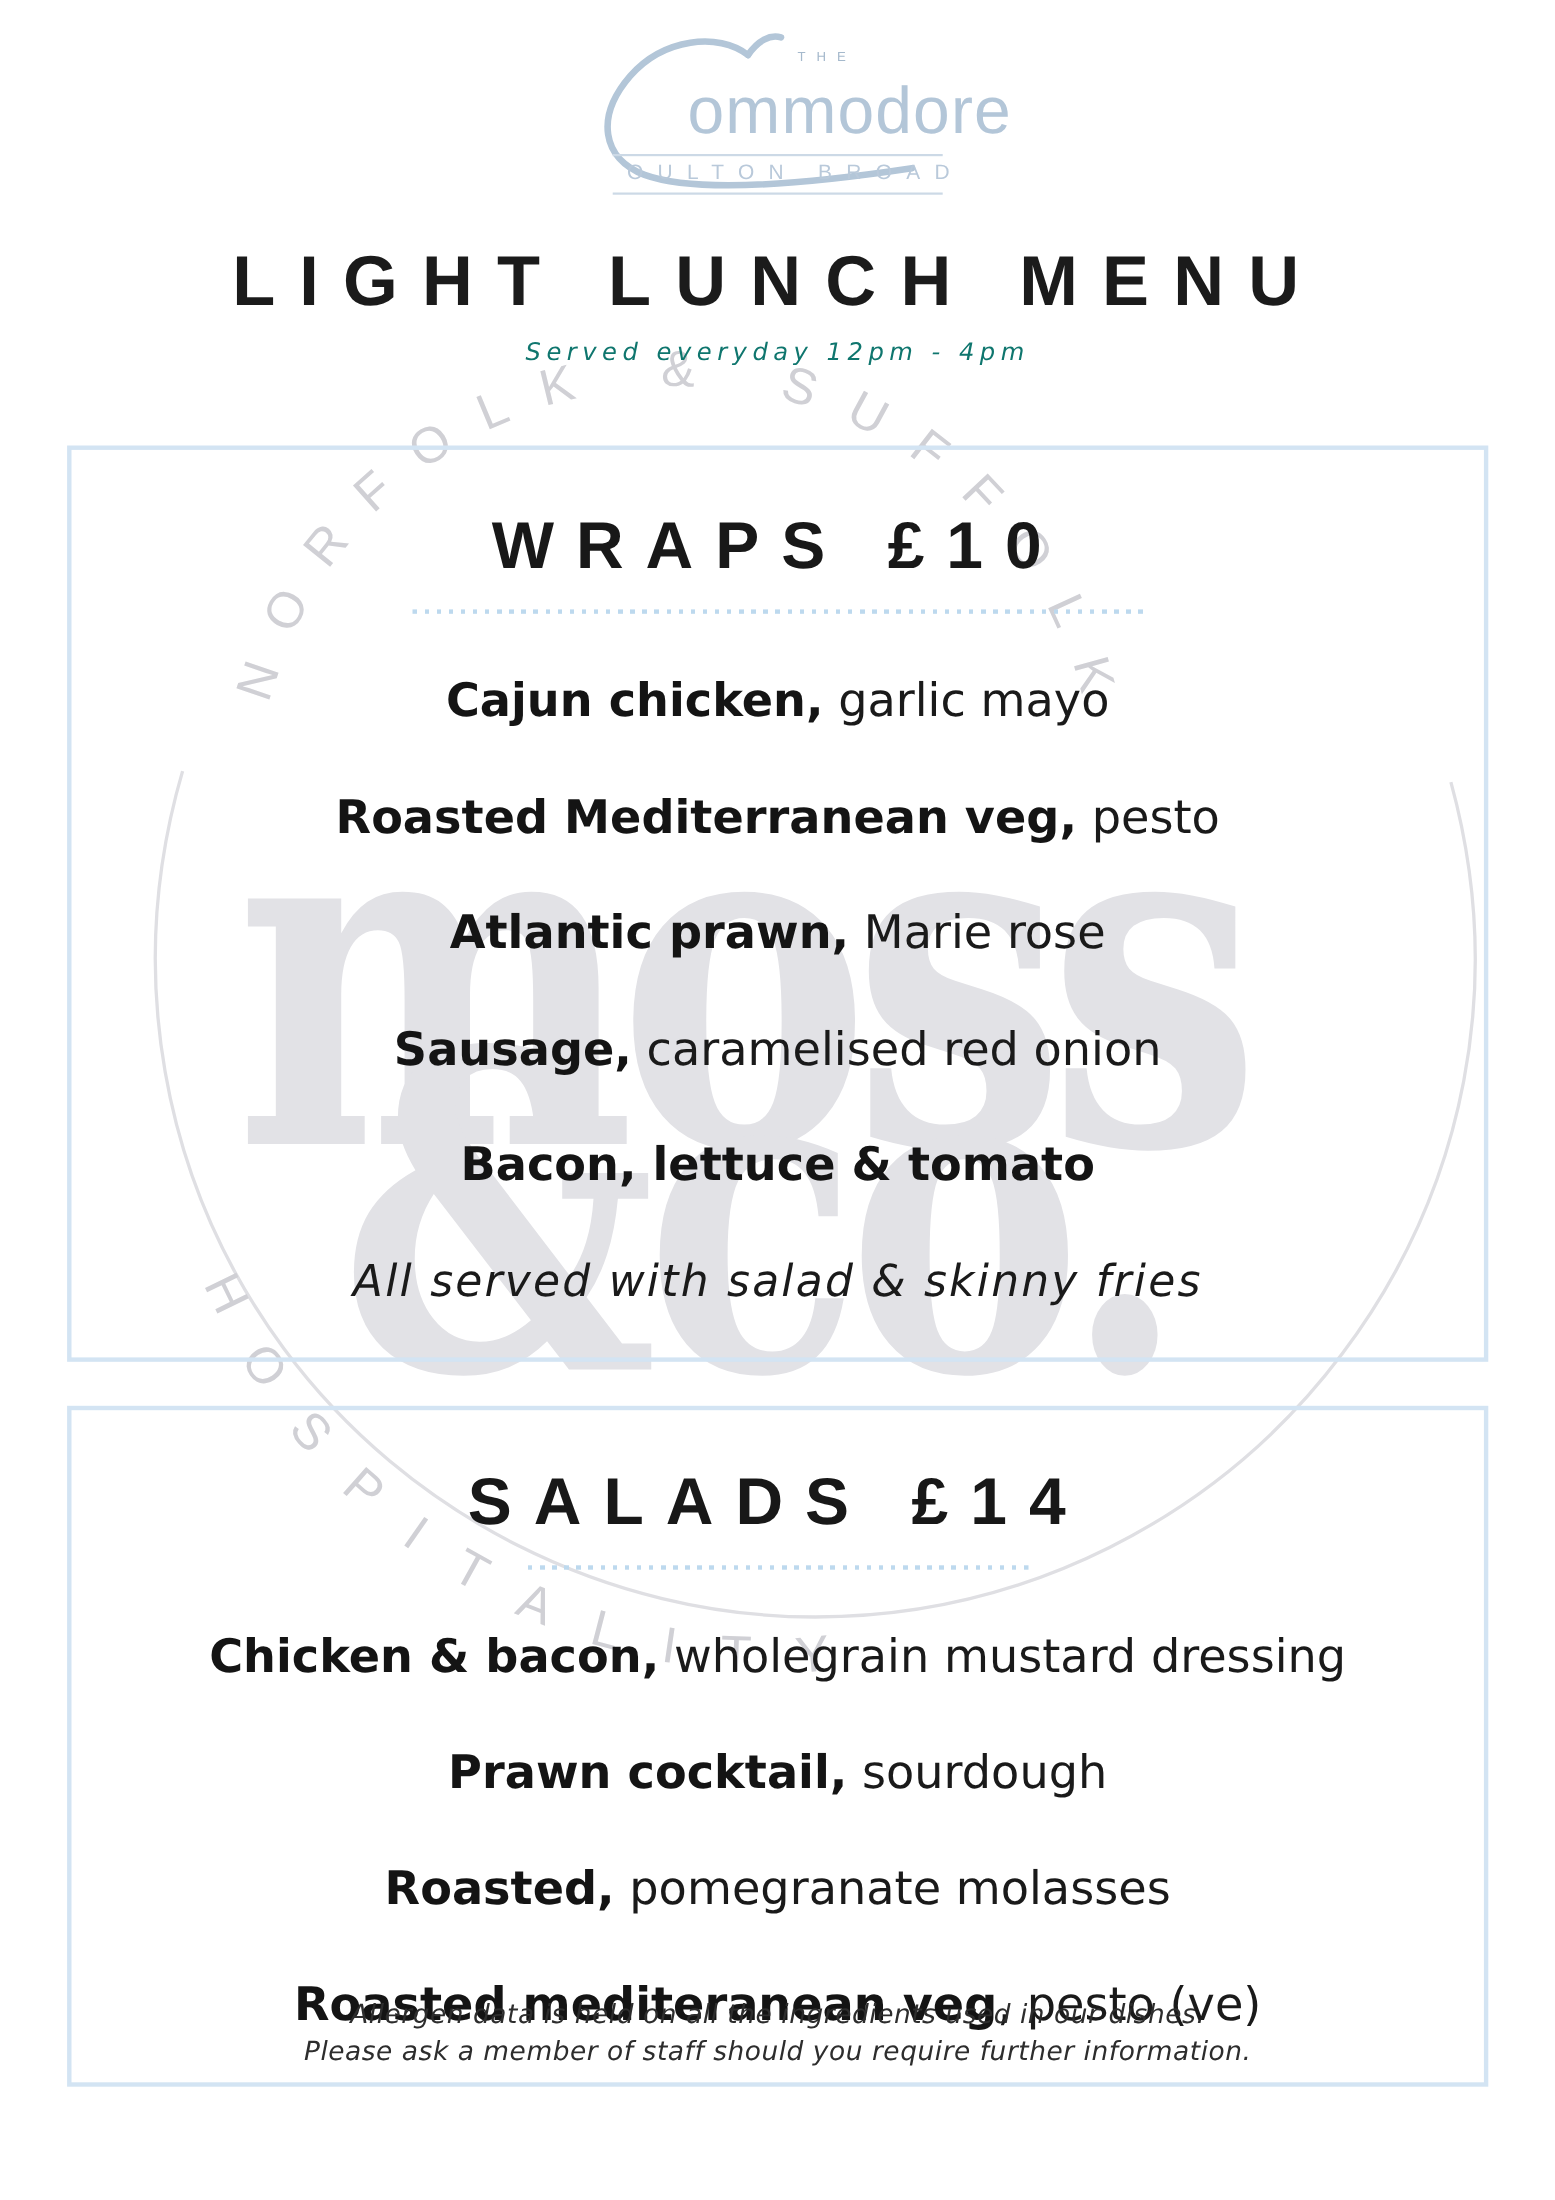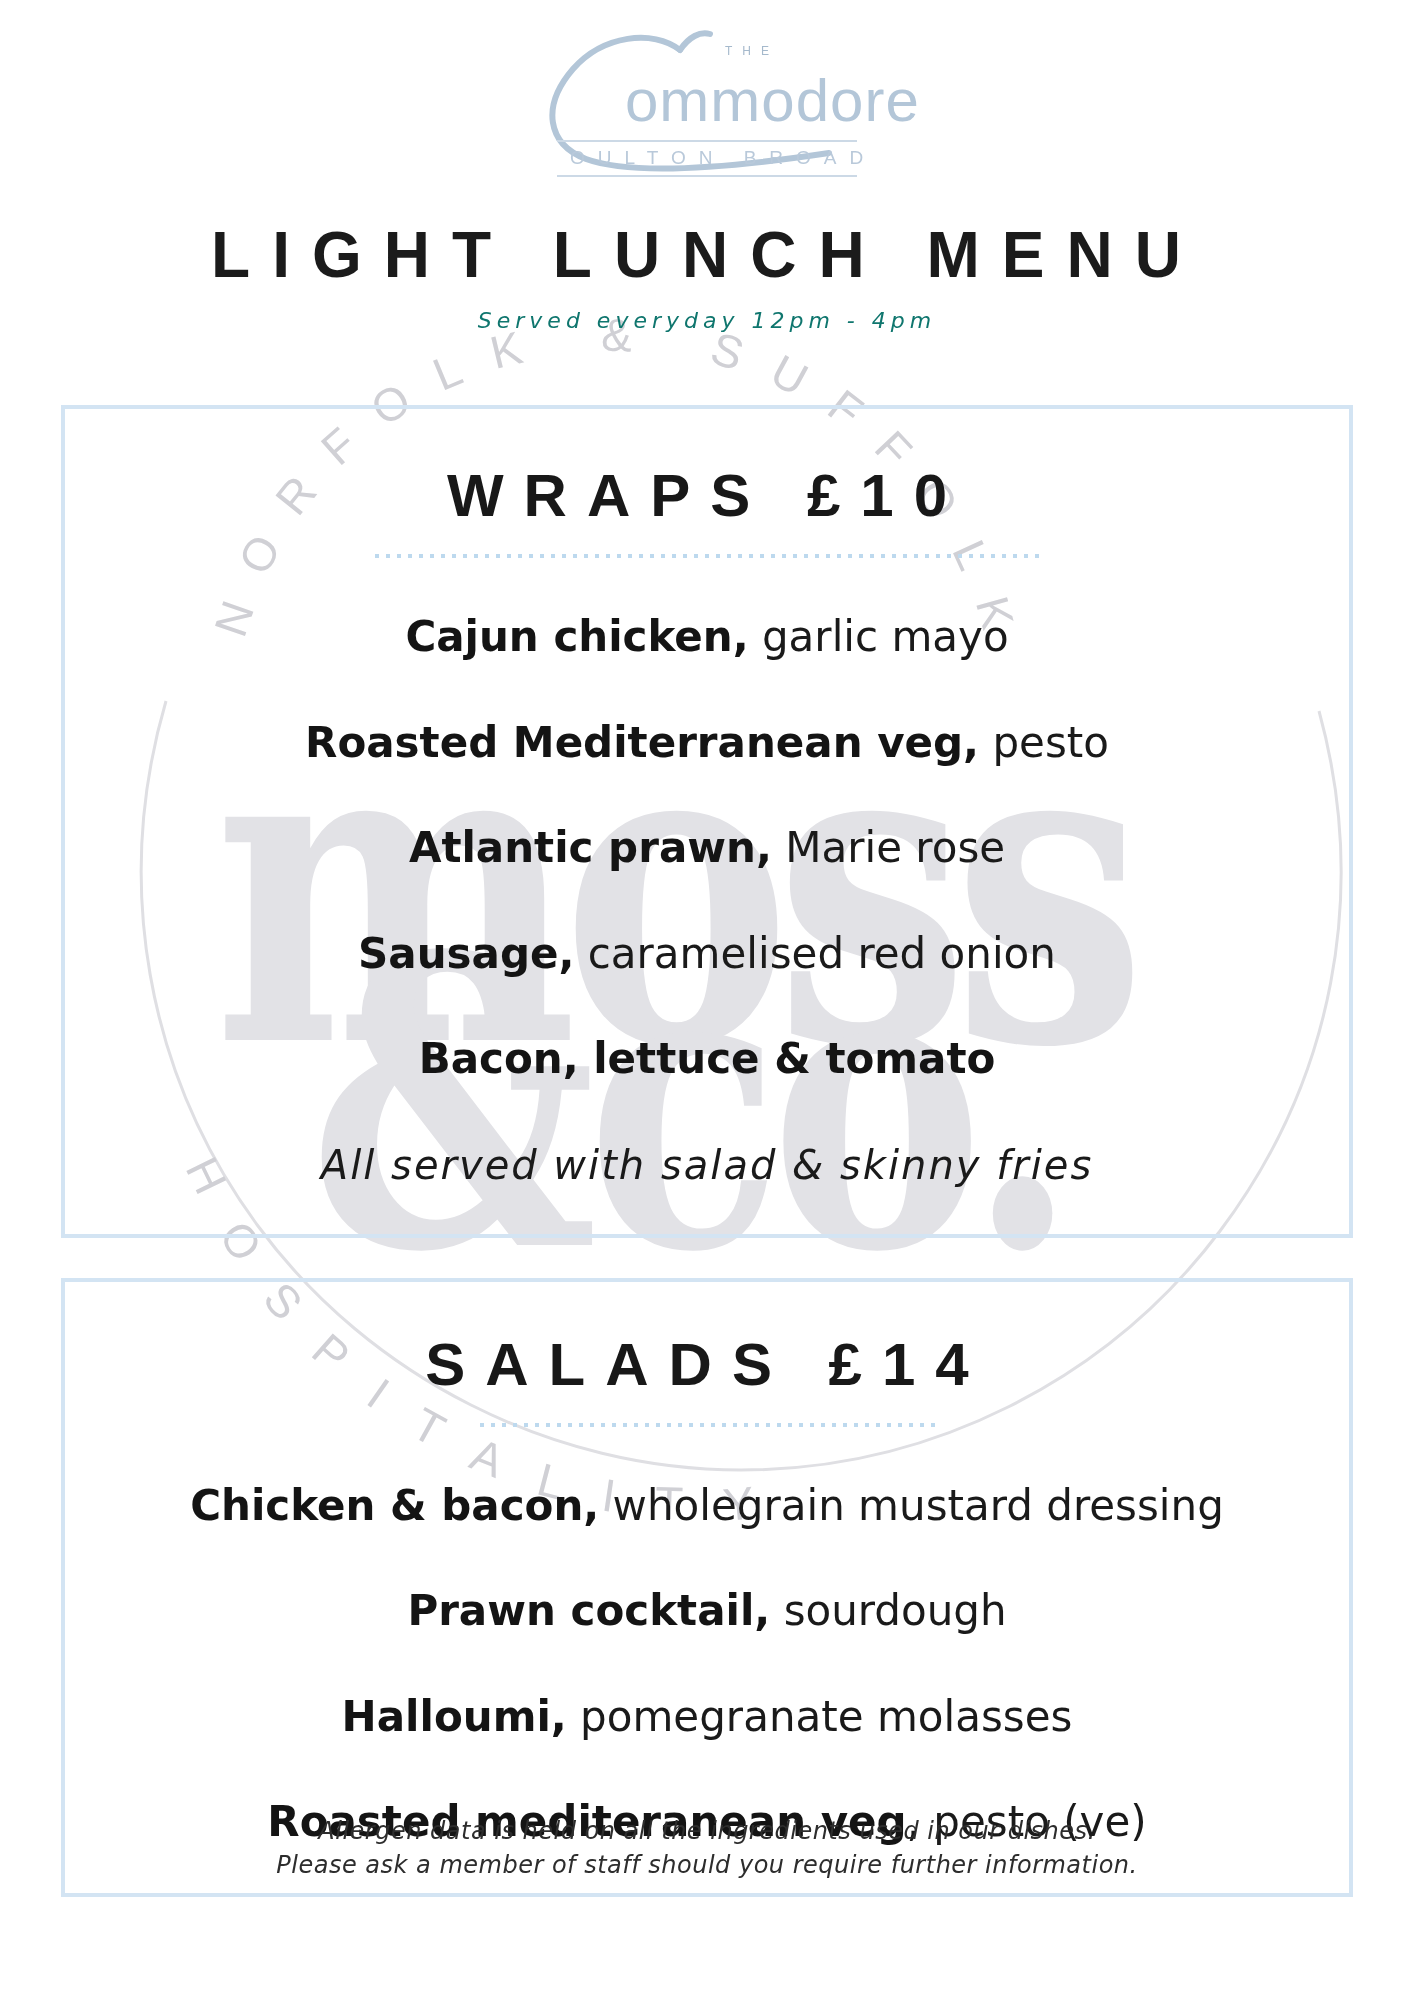--- a/index.html
+++ b/index.html
@@ -133,21 +133,21 @@
     <div class="section-title">SALADS £14</div>
     <div class="dots dots-narrow"></div>
 
     <div class="menu-item">
       <span class="item-name">Chicken &amp; bacon,</span><span class="item-desc"> wholegrain mustard dressing</span>
     </div>
     <div class="menu-item">
       <span class="item-name">Prawn cocktail,</span><span class="item-desc"> sourdough</span>
     </div>
     <div class="menu-item">
-      <span class="item-name">Halloumi,</span><span class="item-desc"> pomegranate molasses</span>
+      <span class="item-name">Roasted,</span><span class="item-desc"> pomegranate molasses</span>
     </div>
     <div class="menu-item">
       <span class="item-name">Roasted mediteranean veg</span><span class="item-desc">, pesto (ve)</span>
     </div>
   </div>
 
   <div class="footer">
     <div>Allergen data is held on all the ingredients used in our dishes.</div>
     <div>Please ask a member of staff should you require further information.</div>
   </div>

